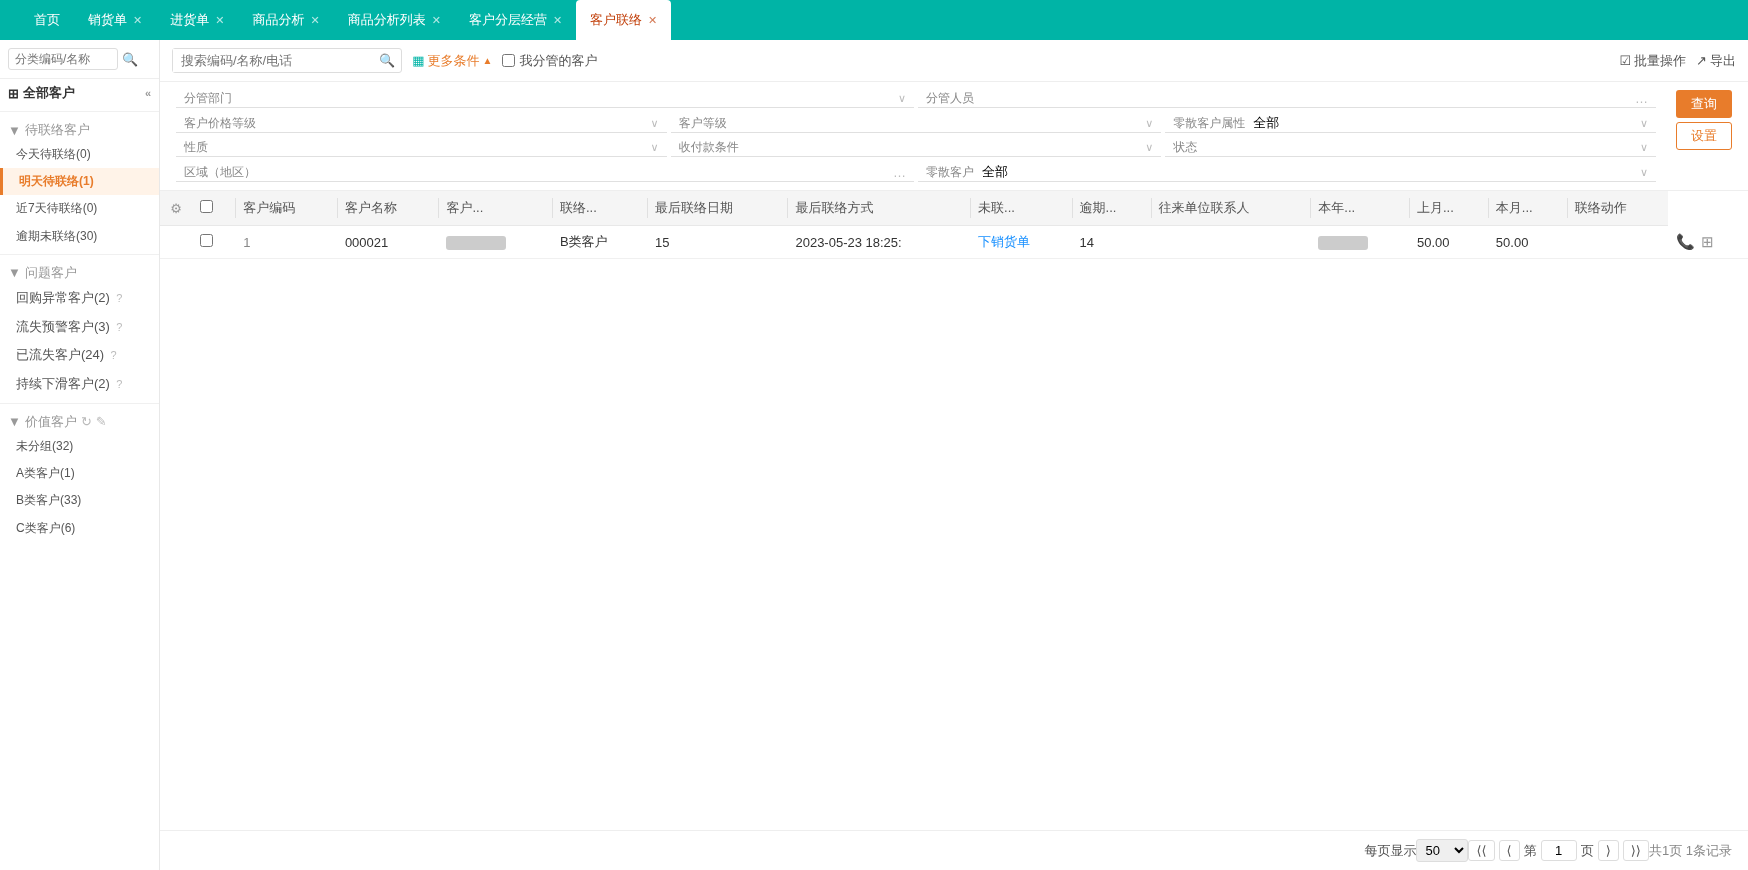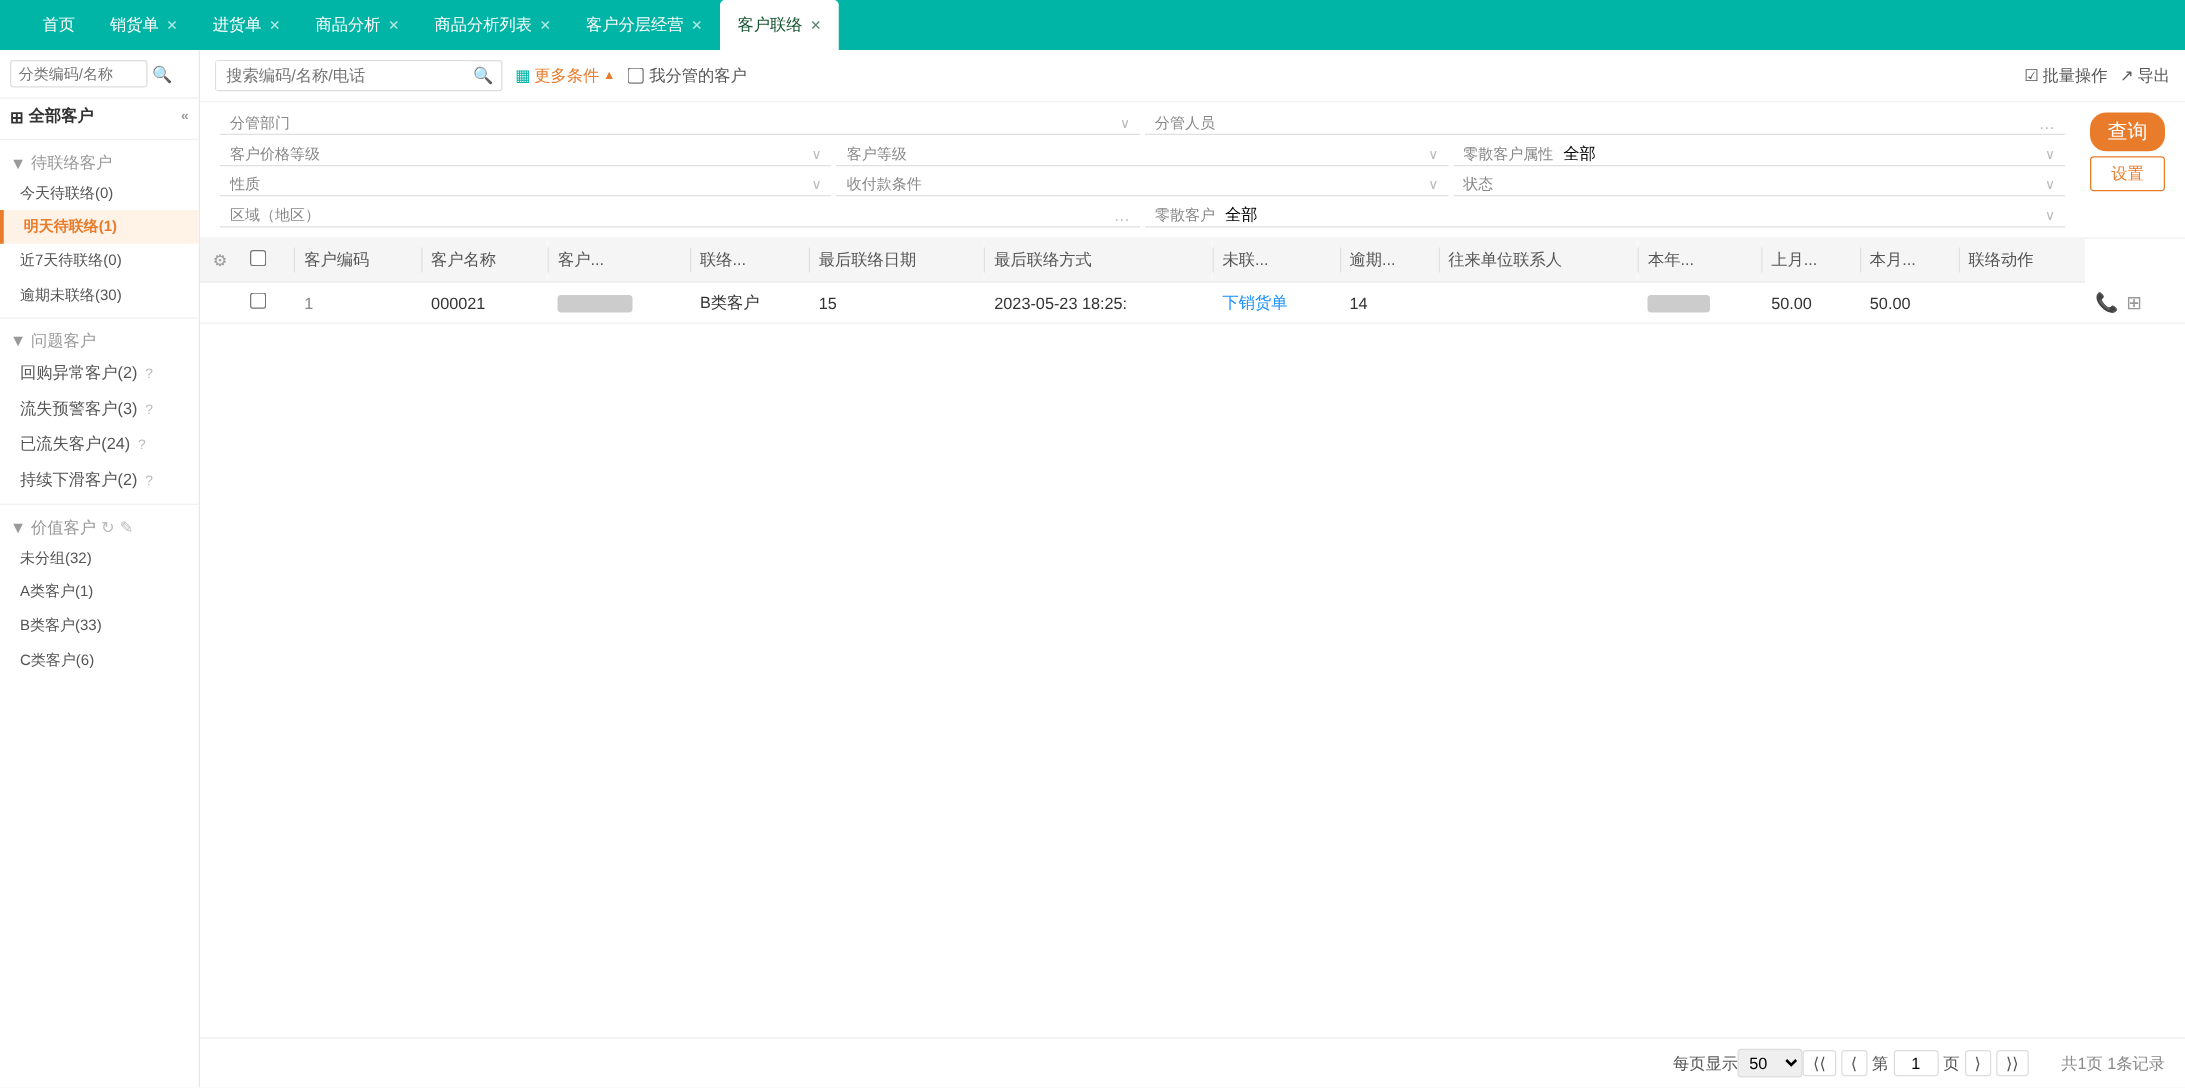--- a/index.html
+++ b/index.html
@@ -1,21 +1,21 @@
 <!DOCTYPE html>
 <html><head>
   <meta charset="utf-8">
   <style>
     * { box-sizing: border-box; margin: 0; padding: 0; font-family: "Microsoft YaHei", Arial, sans-serif; font-size: 13px; }
     body { background: #f5f5f5; min-width: 1748px; min-height: 870px; overflow: auto; }
 
     
     .top-nav { background: #00b4a6; display: flex; align-items: center; height: 40px; padding: 0 20px; }
     .nav-item { color: #fff; padding: 0 14px; height: 40px; display: flex; align-items: center; cursor: pointer; font-size: 13px; white-space: nowrap; }
-    .nav-item.active { background: #fff; color: #14532d; border-radius: 4px 4px 0 0; }
+    .nav-item.active { background: #fff; color: #c2410c; border-radius: 4px 4px 0 0; }
     .nav-item .close-x { margin-left: 6px; font-size: 11px; opacity: 0.7; }
 
     
     .main-layout { display: flex; height: calc(870px - 40px); }
 
     
     .sidebar { width: 160px; background: #fff; border-right: 1px solid #e8e8e8; overflow-y: auto; flex-shrink: 0; }
     .sidebar-search { padding: 8px 8px; display: flex; align-items: center; border-bottom: 1px solid #eee; }
     .sidebar-search input { border: 1px solid #ddd; border-radius: 3px; padding: 3px 6px; font-size: 12px; width: 110px; outline: none; }
     .sidebar-search .search-icon { margin-left: 4px; color: #999; cursor: pointer; }
@@ -45,21 +45,21 @@
     
     .filter-panel { background: #fff; border-bottom: 1px solid #eee; padding: 8px 16px; }
     .filter-row { display: flex; align-items: center; gap: 0; margin-bottom: 6px; }
     .filter-row:last-child { margin-bottom: 0; }
     .filter-cell { display: flex; align-items: center; flex: 1; min-width: 0; padding: 0 8px; border-bottom: 1px solid #e0e0e0; margin-right: 4px; }
     .filter-cell label { color: #888; white-space: nowrap; margin-right: 8px; font-size: 12px; }
     .filter-cell input { border: none; outline: none; flex: 1; font-size: 13px; background: transparent; }
     .filter-cell .dropdown-icon { color: #bbb; font-size: 11px; margin-left: auto; cursor: pointer; }
     .filter-cell .dots { color: #bbb; margin-left: auto; cursor: pointer; }
     .filter-actions { display: flex; flex-direction: column; gap: 4px; margin-left: 8px; }
-    .btn-query { background: #e87c2b; color: #fff; border: none; border-radius: 13px; padding: 5px 14px; cursor: pointer; font-size: 16px; white-space: nowrap; }
+    .btn-query { background: #e87c2b; color: #fff; border: none; border-radius: 3px; padding: 5px 14px; cursor: pointer; font-size: 13px; white-space: nowrap; }
     .btn-settings { background: #fff; color: #e87c2b; border: 1px solid #e87c2b; border-radius: 3px; padding: 4px 14px; cursor: pointer; font-size: 13px; white-space: nowrap; }
 
     
     .table-wrap { flex: 1; overflow: auto; background: #fff; margin: 0; }
     table { width: 100%; border-collapse: collapse; font-size: 13px; }
     thead tr { background: #f5f5f5; }
     th { padding: 8px 8px; text-align: left; color: #555; font-weight: normal; border-bottom: 1px solid #e8e8e8; white-space: nowrap; position: relative; }
     th .col-sep { position: absolute; left: 0; top: 20%; height: 60%; width: 1px; background: #e0e0e0; }
     td { padding: 7px 8px; border-bottom: 1px solid #f0f0f0; color: #333; white-space: nowrap; }
     .gear-col { width: 32px; text-align: center; }
@@ -67,21 +67,21 @@
     .action-icons { display: flex; gap: 6px; align-items: center; }
     .action-icon { color: #999; cursor: pointer; font-size: 15px; }
     .blurred { background: #ccc; border-radius: 3px; min-width: 60px; height: 14px; display: inline-block; vertical-align: middle; }
 
     
     .footer { background: #fff; border-top: 1px solid #eee; padding: 8px 16px; display: flex; align-items: center; justify-content: flex-end; gap: 0; font-size: 13px; color: #555; }
     .footer select { border: 1px solid #ddd; border-radius: 3px; padding: 2px 4px; font-size: 13px; }
     .pagination { display: flex; align-items: center; gap: 4px; }
     .page-btn { border: 1px solid #ddd; background: #fff; border-radius: 3px; padding: 2px 7px; cursor: pointer; color: #555; font-size: 13px; }
     .page-input { border: 1px solid #ddd; border-radius: 3px; padding: 2px 6px; width: 36px; text-align: center; font-size: 13px; }
-    .total-text { color: #888; font-size: 13px; margin-left: 26px; }
+    .total-text { color: #888; font-size: 13px; }
 
     
     .table-wrap::-webkit-scrollbar { height: 8px; width: 8px; }
     .table-wrap::-webkit-scrollbar-thumb { background: #ccc; border-radius: 4px; }
     .table-wrap::-webkit-scrollbar-track { background: #f5f5f5; }
   </style>
 </head>
 <body>
 
 <div class="top-nav">

